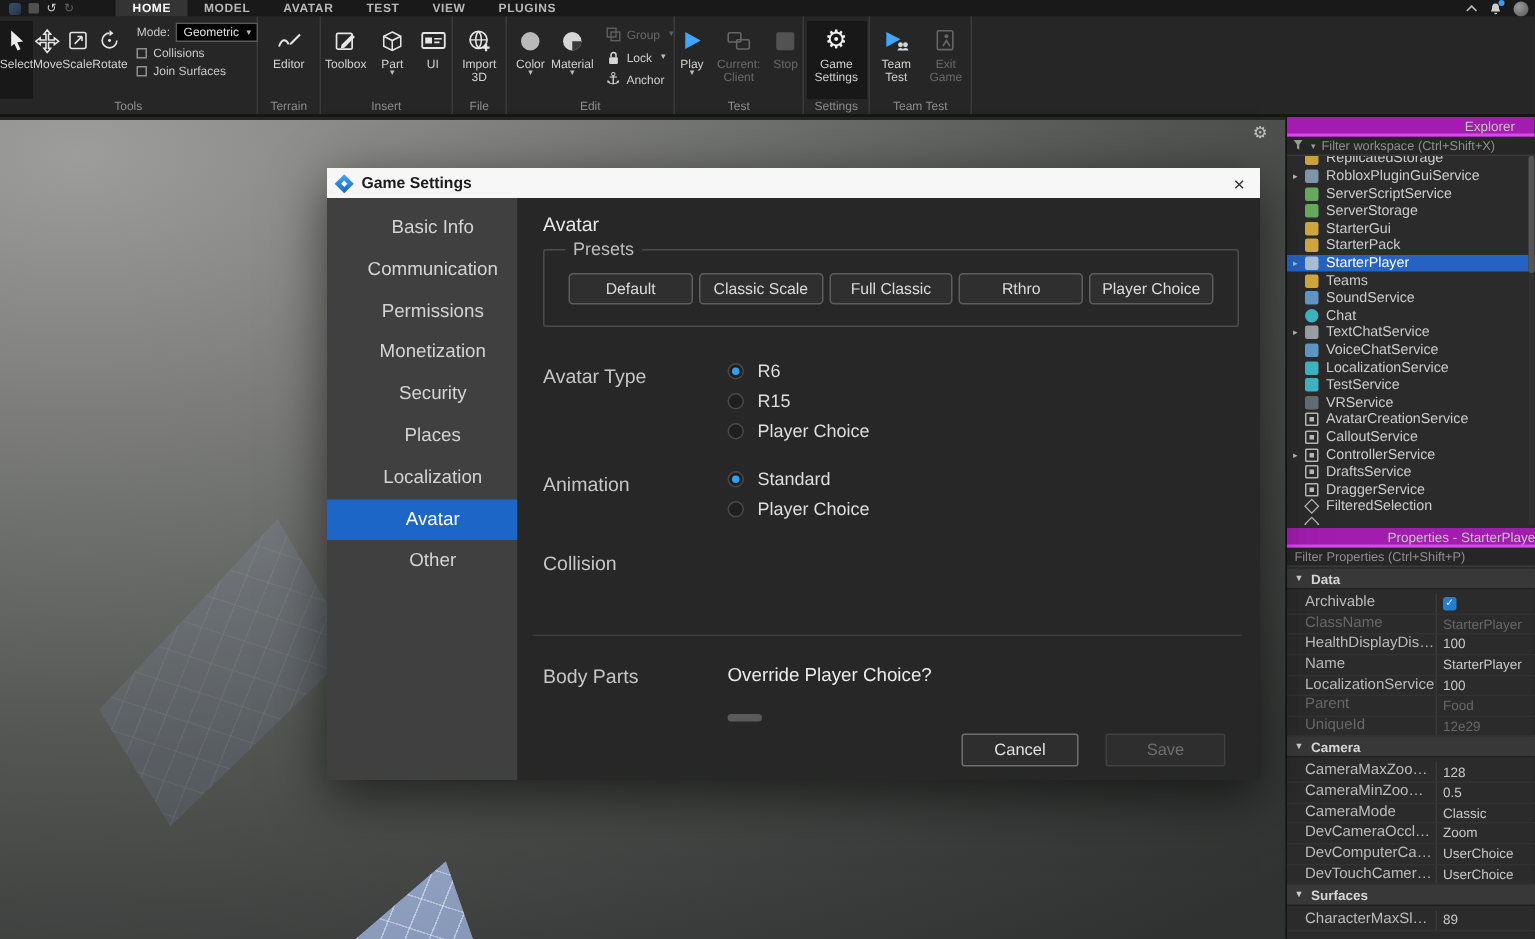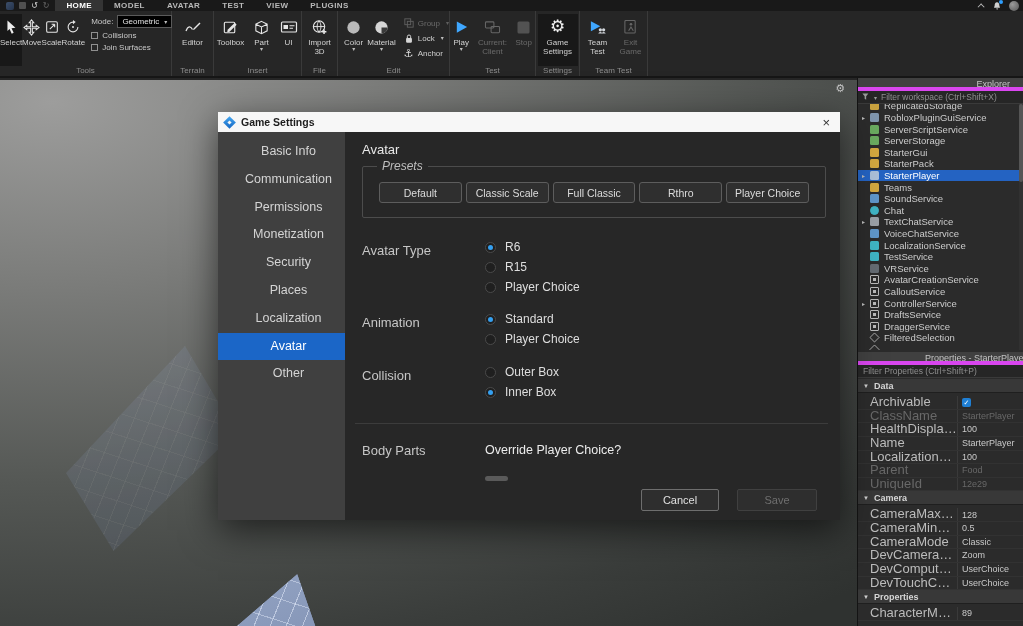--- a/index.html
+++ b/index.html
@@ -8,21 +8,21 @@
   .screen { position:absolute; inset:0; width:1023px; height:626px; background:#262626; }
 
   
   .menubar { position:absolute; left:0; top:0; width:1023px; height:11px; background:#191919;
     display:flex; align-items:center; }
   .qa { display:flex; align-items:center; gap:5px; padding:0 6px; }
   .appico { width:8px; height:8px; background:linear-gradient(135deg,#3d4f6b,#25344c); border-radius:2px; }
   .saveico { width:7px; height:7px; background:#7d7d7d; border-radius:1px; opacity:.55; }
   .qglyph { color:#cfcfcf; font-size:8px; line-height:8px; }
   .qglyph.dim { opacity:.4; }
-  .tabs { display:flex; height:11px; margin-left:0; }
+  .tabs { display:flex; height:11px; margin-left:22px; }
   .tab { padding:0 11px; font-size:8px; line-height:11px; color:#b9b9b9; letter-spacing:.4px; font-weight:bold; }
   .tab.active { background:#343434; color:#ffffff; }
   .mb-right { margin-left:auto; display:flex; align-items:center; gap:7px; padding-right:4px; }
   .chev-up { width:5px; height:5px; border-left:1px solid #bbb; border-top:1px solid #bbb;
     transform:rotate(45deg) translateY(2px); }
   .bell { position:relative; width:10px; height:10px; }
   .bell svg { display:block; }
   .bell .dot { position:absolute; right:-1px; top:-1px; width:4px; height:4px; border-radius:50%;
     background:#2e9fff; }
   .avatarc { width:10px; height:10px; border-radius:50%; background:radial-gradient(circle at 35% 35%,#9a9a9a,#555); }
@@ -85,21 +85,21 @@
   .dlg-close { margin-left:auto; font-size:13px; color:#333; line-height:13px; padding:0 3px; }
   .dlg-body { position:absolute; left:0; top:20px; right:0; bottom:0; background:#272727; }
   .dlg-side { position:absolute; left:0; top:0; width:127px; bottom:0; background:#404040; padding-top:6px;text-align:center; }
   .side-item { height:27.8px; line-height:27.8px; padding-left:14px; font-size:12.5px; color:#d4d4d4; }
   .side-item.sel { background:#1b66c7; color:#fff; }
   .dlg-content { position:absolute; left:127px; top:0; right:0; bottom:0; background:#272727; }
   .dlg-heading { position:absolute; left:17px; top:10px; font-size:13px; color:#e8e8e8; }
   .presets { position:absolute; left:17px; top:34px; width:464px; height:52px;
     border:1px solid #4c4c4c; border-radius:2px; }
   .presets-legend { position:absolute; left:14px; top:-8px; background:#272727; padding:0 5px;
-    font-size:12px; color:#bdbdbd;font-style:italic; }
+    font-size:12px; color:#bdbdbd; }
   .presets-row { position:absolute; left:16px; right:16px; top:15px; display:flex; gap:4px; }
   .pbtn { flex:1; height:21px; background:#2f2f2f; border:1px solid #5d5d5d; border-radius:3px;
     font-size:10.5px; color:#dcdcdc; display:flex; align-items:center; justify-content:center; white-space:nowrap; }
   .seclabel { position:absolute; left:17px; font-size:13px; color:#c6c6c6; }
   .optgroup { position:absolute; left:140px; }
   .optrow { height:20px; display:flex; align-items:center; gap:9px; }
   .radio { width:11px; height:11px; border-radius:50%; background:#1f1f1f; border:1px solid #4a4a4a;
     position:relative; flex:none; }
   .optrow.on .radio:after { content:''; position:absolute; left:2px; top:2px; width:5px; height:5px;
     border-radius:50%; background:#35a0f0; }
@@ -109,21 +109,21 @@
   .toggle-sliver { position:absolute; left:140px; top:344px; width:23px; height:5px; border-radius:3px;
     background:#5a5a5a; }
   .fbtn { position:absolute; top:357px; width:78px; height:22px; border-radius:2px; background:#2e2e2e;
     font-size:11px; display:flex; align-items:center; justify-content:center; }
   .fbtn.cancel { right:121px; border:1px solid #6e6e6e; color:#e0e0e0; }
   .fbtn.save { right:23px; width:80px; border:1px solid #404040; color:#6f6f6f; }
 
   
   .rightpanes { position:absolute; left:857px; top:78px; width:166px; height:548px; background:#2b2b2b;
     border-left:1px solid #141414; z-index:5; }
-  .pane-hdr { height:13px; background:#404040; border-bottom:4px solid #d946ef; position:relative; overflow:hidden;padding-left:24px; }
+  .pane-hdr { height:13px; background:#a21caf; border-bottom:2px solid #d946ef; position:relative; overflow:hidden;padding-left:24px; }
   .pane-hdr .ptitle { position:absolute; top:1px; font-size:9px; color:#c3c3c3; white-space:nowrap; }
   .exp-title { right:13px; }
   .prop-title { left:67px; }
   .filterrow { height:13px; background:#262626; border-bottom:1px solid #3a3a3a; display:flex;
     align-items:center; gap:4px; padding:0 4px; overflow:hidden; }
   .filterrow .ftext { font-size:8.5px; color:#8f8f8f; white-space:nowrap; }
   .funnel { width:8px; height:8px; flex:none; }
   .fcaret { font-size:6px; color:#9a9a9a; }
 
   .tree { position:absolute; left:0; top:26px; width:188px; height:246px; overflow:hidden; }
@@ -142,21 +142,21 @@
   .scrolltrack { position:absolute; right:0; top:26px; width:4px; height:246px; background:#313131; }
   .scrollthumb { position:absolute; right:0; top:26px; width:4px; height:78px; background:#555; border-radius:2px; }
 
   .props { position:absolute; left:0; top:274px; width:166px; height:274px; }
   .plist { position:absolute; left:0; top:27px; width:166px; bottom:0; overflow:hidden; }
   .psec-hdr { height:14px; margin-bottom:3px; background:#383838; border-bottom:1px solid #1f1f1f;
     display:flex; align-items:center; gap:5px; padding-left:5px; }
   .psec-arrow { font-size:6px; color:#cfcfcf; }
   .psec-title { font-size:9px; font-weight:bold; color:#d6d6d6; }
   .prow { height:13.65px; display:flex; border-bottom:1px solid #323232; }
-  .pcell-l { width:100px; padding-left:12px; font-size:13px; color:#bcbcbc; line-height:12.5px;
+  .pcell-l { width:100px; padding-left:12px; font-size:10px; color:#bcbcbc; line-height:12.5px;
     white-space:nowrap; overflow:hidden; text-overflow:ellipsis; border-right:1px solid #3a3a3a; }
   .pcell-v { flex:1; padding-left:4px; font-size:9px; color:#c9c9c9; line-height:12.5px;
     white-space:nowrap; overflow:hidden; display:flex; align-items:center; }
   .prow.dim .pcell-l, .prow.dim .pcell-v { color:#686868; }
   .pcheck { display:none; width:9px; height:9px; background:#1f7fd4; border-radius:2px; color:#fff;
     font-size:7px; line-height:9px; text-align:center; }
   .prow.has-check .pcheck { display:block; }
 
   svg { display:block; }
 </style>
@@ -507,31 +507,20 @@
               <span class="radio"></span>
               <span class="optlabel">Standard</span>
             </div>
             <div class="optrow">
               <span class="radio"></span>
               <span class="optlabel">Player Choice</span>
             </div>
           </div>
 
         <div class="seclabel" style="top:236px">Collision</div>
-        <div class="optgroup" style="top:230px">
-
-        <div class="optrow">
-              <span class="radio"></span>
-              <span class="optlabel">Outer Box</span>
-            </div>
-            <div class="optrow on">
-              <span class="radio"></span>
-              <span class="optlabel">Inner Box</span>
-            </div>
-          </div>
 
         <div class="dlg-sep"></div>
         <div class="seclabel" style="top:311px">Body Parts</div>
         <div class="override-q">Override Player Choice?</div>
         <div class="toggle-sliver"></div>
 
         <div class="fbtn cancel">Cancel</div>
         <div class="fbtn save">Save</div>
       </div>
     </div>
@@ -779,21 +768,21 @@
                   <div class="pcell-v">
 
                     <span class="pvtext">UserChoice</span>
                   </div>
                 </div>
             </div>
           </div>
           <div class="psec">
             <div class="psec-hdr">
               <span class="psec-arrow">▼</span>
-              <span class="psec-title">Properties</span>
+              <span class="psec-title">Surfaces</span>
             </div>
             <div class="psec-rows">
 
             <div class="prow">
                   <div class="pcell-l">CharacterMaxSlopeAngle</div>
                   <div class="pcell-v">
 
                     <span class="pvtext">89</span>
                   </div>
                 </div>

